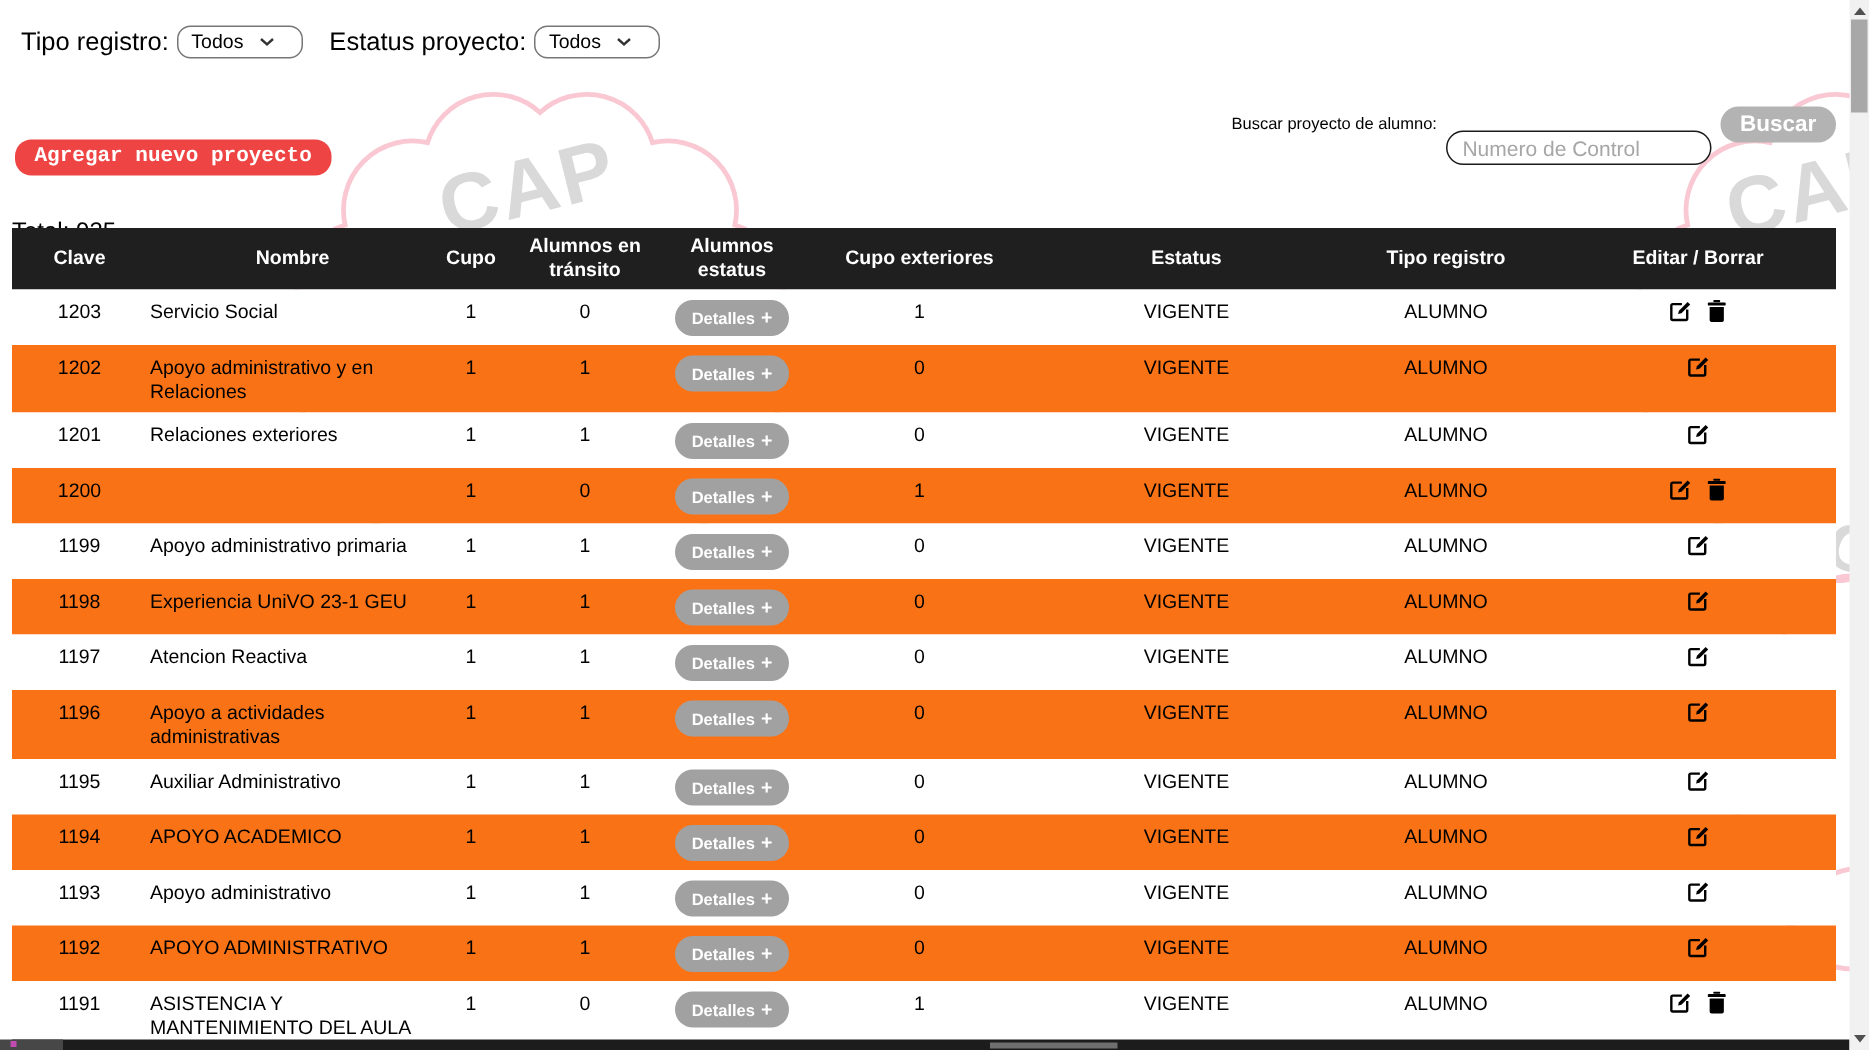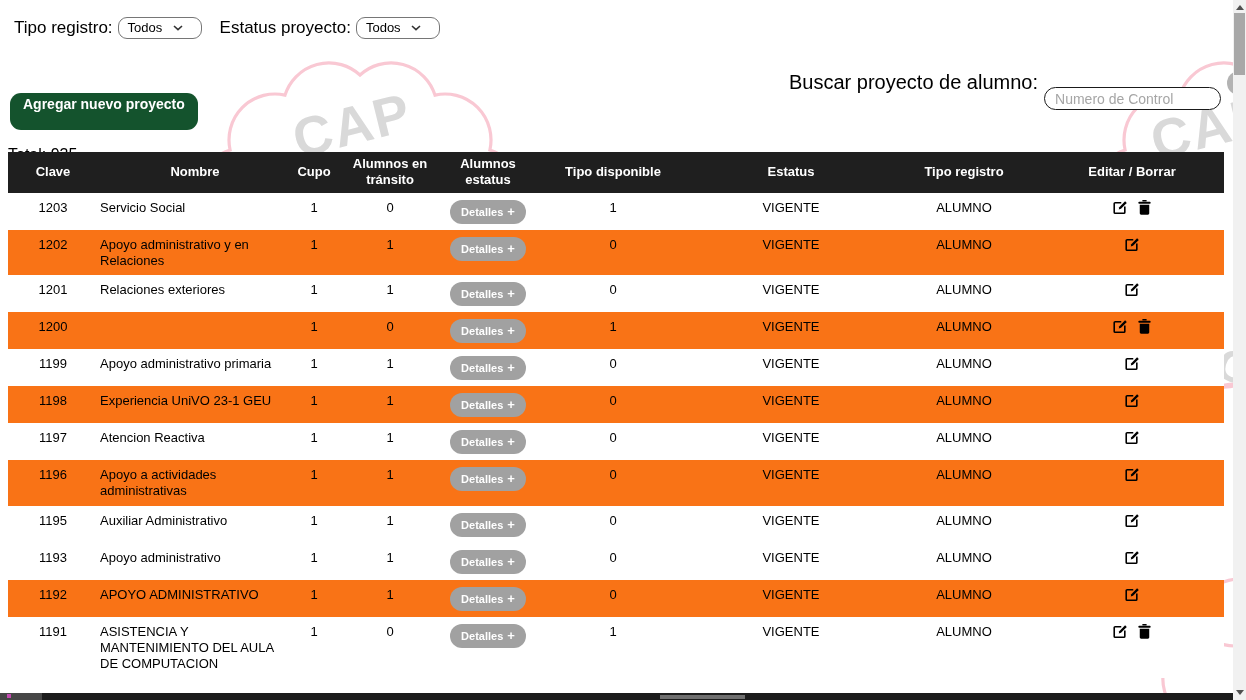--- a/index.html
+++ b/index.html
@@ -15,32 +15,32 @@
 
   
   .filters { position:absolute; top:17px; left:14px; display:flex; align-items:center; gap:5px; z-index:2; font-size:17px; }
   .fake-select { display:inline-flex; align-items:center; justify-content:space-between;
                  border:1px solid #767676; border-radius:9px; background:#fff;
                  font-size:13px; padding:2px 18px 3px 9px; min-width:84px; cursor:default; }
   .fake-select svg { margin-left:10px; }
 
   
   .searchbar { position:absolute; top:55px; left:789px; display:flex; align-items:center; gap:6px; z-index:2; }
-  .searchbar .lbl { font-size:20px; white-space:nowrap; }
+  .searchbar .lbl { font-size:11px; white-space:nowrap;margin-left:32px; }
   .search-input { width:177px; height:23px; border:1.6px solid #1a1a1a; border-radius:12px;
                   padding:1px 10px; font-size:14px; font-family:"Liberation Sans",sans-serif; outline:none;margin-top:32px; }
   .search-input::placeholder { color:#a6a6a6; }
   .buscar-btn { height:24px; background:#b3b3b3; color:#fff; font-weight:bold; font-size:15px;
                 border:none; border-radius:13px; padding:0 13px; cursor:pointer;
                 font-family:"Liberation Sans",sans-serif; }
 
   
-  .add-btn { position:absolute; top:93px; left:10px; z-index:2; background:#14532d; color:#fff;
-             font-weight:bold; font-size:14px; border:none; border-radius:11px; padding:3px 13px 18px;
-             cursor:pointer; font-family:Liberation Sans, sans-serif; }
+  .add-btn { position:absolute; top:93px; left:10px; z-index:2; background:#ef4444; color:#fff;
+             font-weight:bold; font-size:14px; border:none; border-radius:11px; padding:3px 13px 5px;
+             cursor:pointer; font-family:Liberation Mono, monospace; }
   .total { position:absolute; top:146px; left:8px; font-size:16px; z-index:2; }
 
   
   table.grid { position:absolute; top:152px; left:8px; width:1216px; border-collapse:collapse;
                table-layout:fixed; z-index:2; font-size:13px; }
   .grid thead th { background:#1f1f1f; color:#fff; font-weight:bold; font-size:13px;
                    padding:4px 3px; line-height:1.25; text-align:center; vertical-align:middle; height:35px; }
   .grid td { padding:7px 3px 6px; vertical-align:top; text-align:center; line-height:1.25; background:#fff; }
   .grid tr.alt td { background:#f97316; }
   .grid td.c-nombre { text-align:left; padding-left:2px; padding-right:14px; }
@@ -129,21 +129,21 @@
         <col style="width:152px">
         <col style="width:184px">
     </colgroup>
     <thead>
       <tr>
         <th>Clave</th>
         <th>Nombre</th>
         <th>Cupo</th>
         <th>Alumnos en tránsito</th>
         <th>Alumnos estatus</th>
-        <th>Tipo disponible</th>
+        <th>Cupo exteriores</th>
         <th>Estatus</th>
         <th>Tipo registro</th>
         <th>Editar / Borrar</th>
       </tr>
     </thead>
     <tbody>
         <tr>
       <td>1203</td>
       <td class="c-nombre">Servicio Social</td>
       <td>1</td>
@@ -315,20 +315,39 @@
       <td>VIGENTE</td>
       <td>ALUMNO</td>
       <td>
         <span class="icon-btn"><span><svg width="15" height="15" viewBox="0 0 16 16">
                   <path d="M8.8 2.9H2.3a1 1 0 0 0-1 1v9.3a1 1 0 0 0 1 1h9.3a1 1 0 0 0 1-1V6.8" fill="none" stroke="#000" stroke-width="1.7"></path>
                   <path d="M6.7 7.6 12.9 1.4l1.8 1.8-6.2 6.2-2.4.6.6-2.4z" fill="#000"></path>
                 </svg></span></span>
         
       </td>
     </tr>
+        <tr class="alt">
+      <td>1194</td>
+      <td class="c-nombre">APOYO ACADEMICO</td>
+      <td>1</td>
+      <td>1</td>
+      <td>
+        <button class="detalles-btn"><span>Detalles</span><span class="plus">+</span></button>
+      </td>
+      <td>0</td>
+      <td>VIGENTE</td>
+      <td>ALUMNO</td>
+      <td>
+        <span class="icon-btn"><span><svg width="15" height="15" viewBox="0 0 16 16">
+                  <path d="M8.8 2.9H2.3a1 1 0 0 0-1 1v9.3a1 1 0 0 0 1 1h9.3a1 1 0 0 0 1-1V6.8" fill="none" stroke="#000" stroke-width="1.7"></path>
+                  <path d="M6.7 7.6 12.9 1.4l1.8 1.8-6.2 6.2-2.4.6.6-2.4z" fill="#000"></path>
+                </svg></span></span>
+        
+      </td>
+    </tr>
         <tr>
       <td>1193</td>
       <td class="c-nombre">Apoyo administrativo</td>
       <td>1</td>
       <td>1</td>
       <td>
         <button class="detalles-btn"><span>Detalles</span><span class="plus">+</span></button>
       </td>
       <td>0</td>
       <td>VIGENTE</td>

